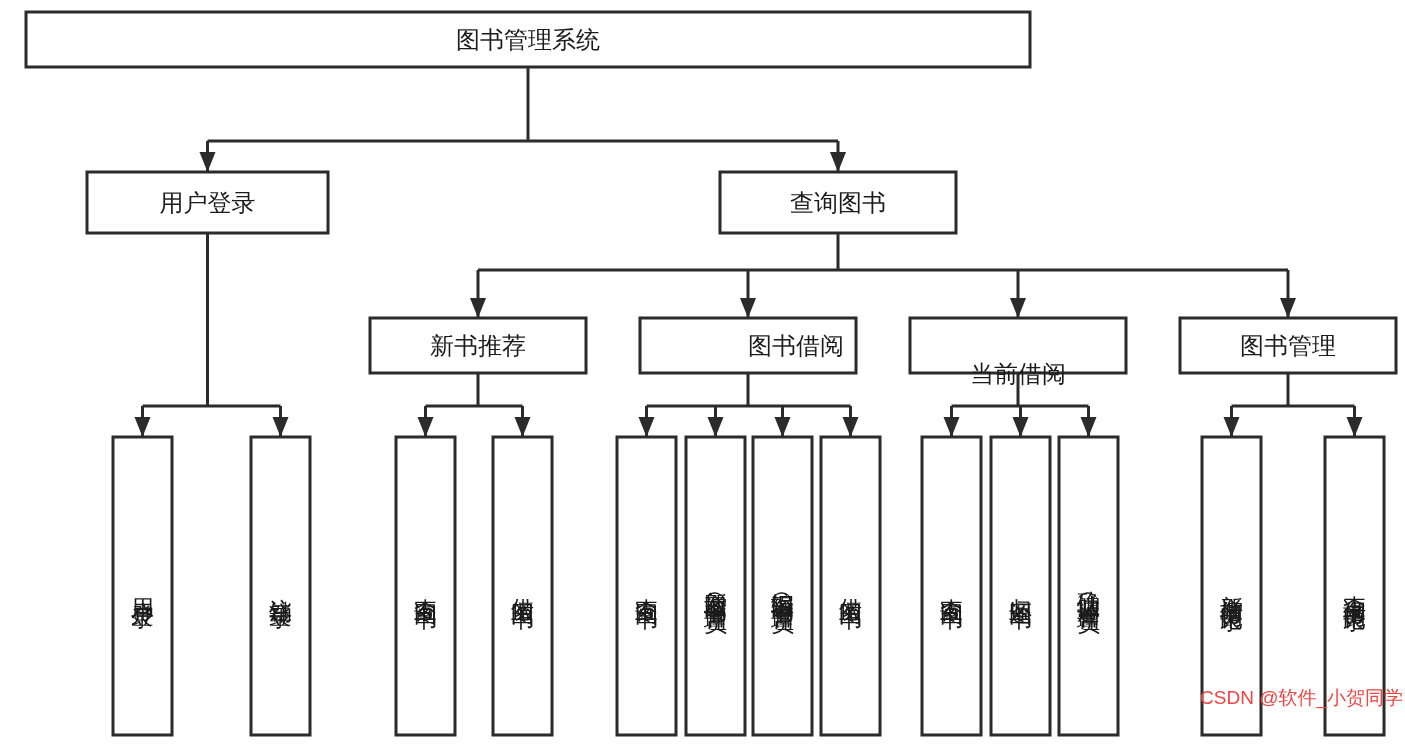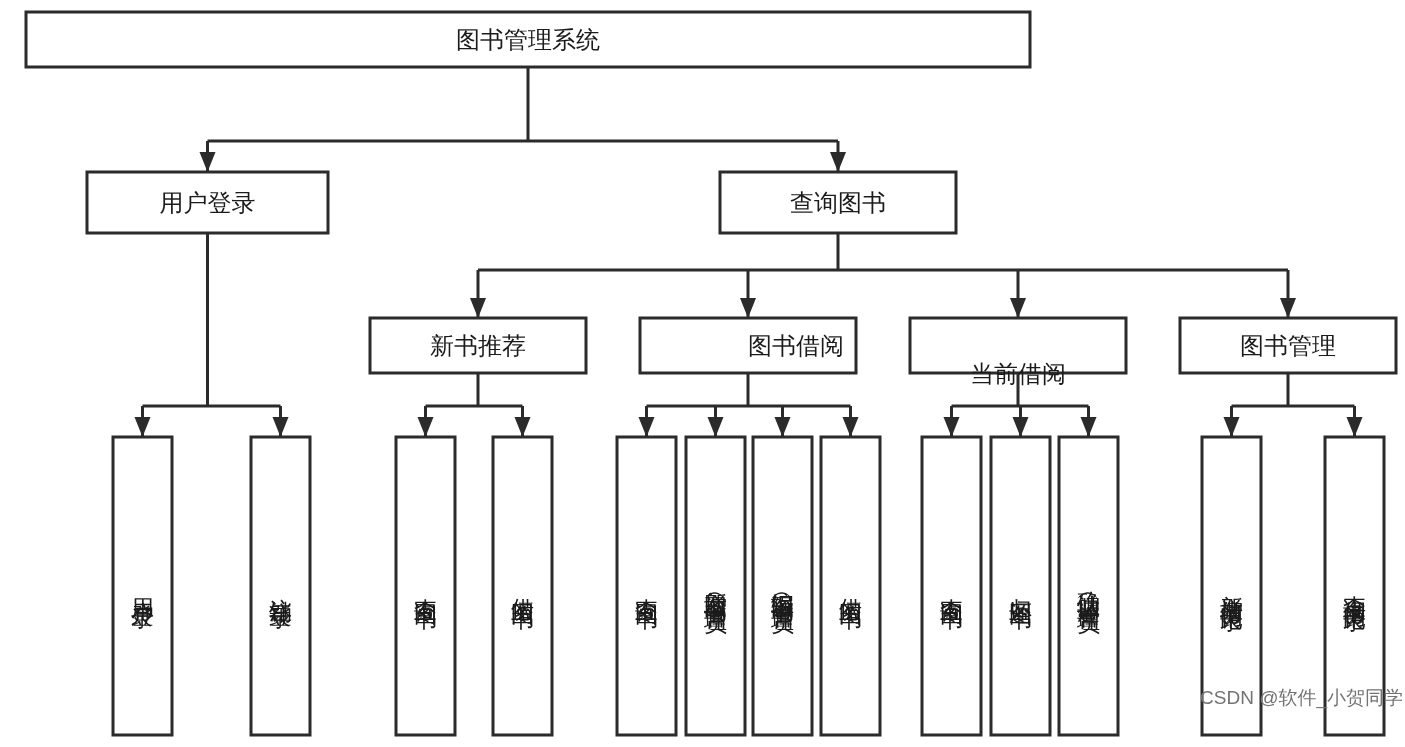--- a/index.html
+++ b/index.html
@@ -70,21 +70,21 @@
     font-size: 24px;
     color: #1b1b1b;
     white-space: nowrap;
   }
   .watermark {
     position: absolute;
     right: 10px;
     bottom: 6px;
     font-family: "Liberation Sans", "DejaVu Sans", sans-serif;
     font-size: 19px;
-    color: #737373;
+    color: #ef4444;
     white-space: nowrap;
     user-select: none;
   }
 </style>
 </head>
 <body>
 
 <div id="diagram-root">
   <svg class="tree" id="tree-svg" viewBox="0 0 1405 747">
       <rect x="18" y="12" width="1004" height="55" class="node-box"></rect>

